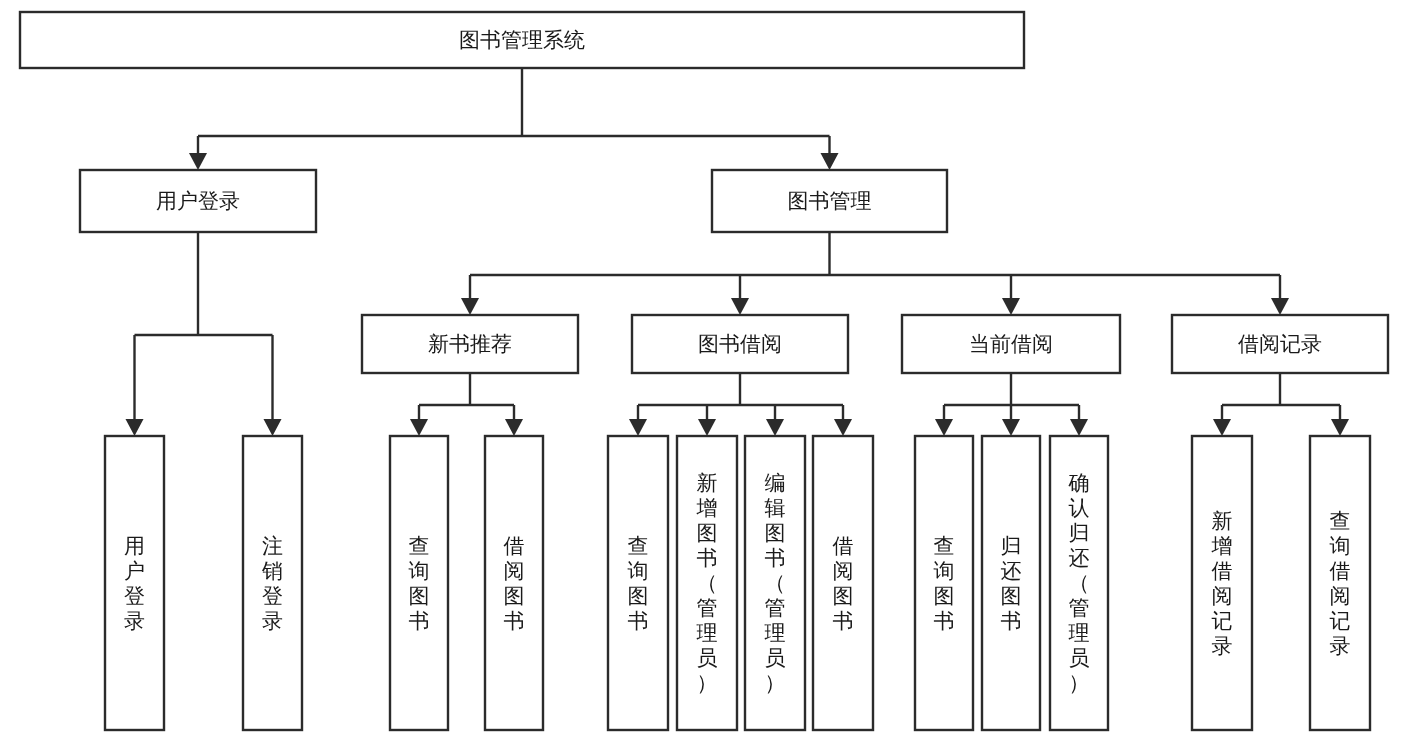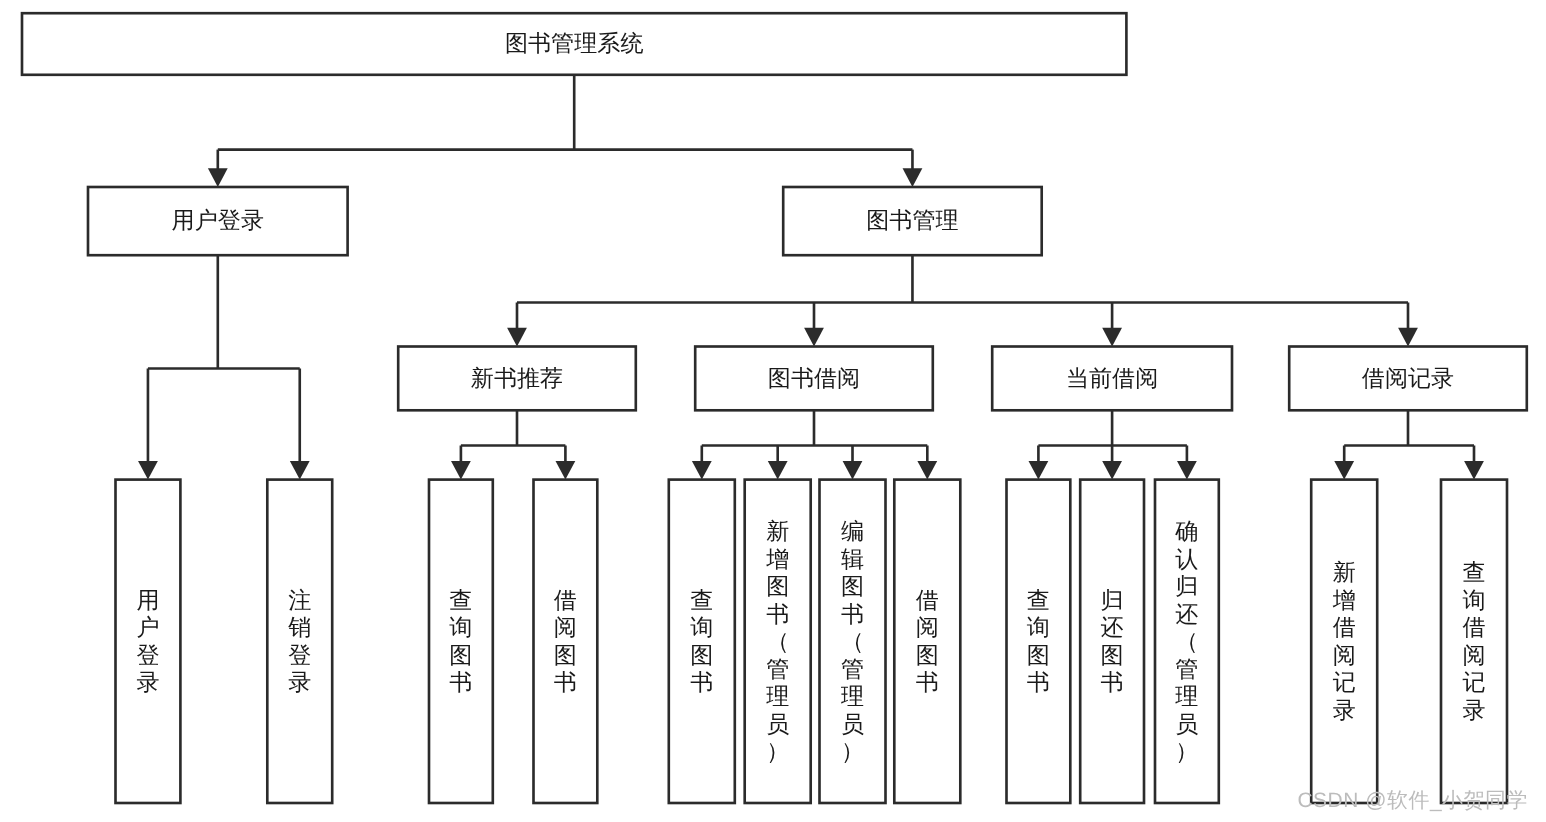--- a/index.html
+++ b/index.html
@@ -216,14 +216,13 @@
         <g>
           <rect x="1192" y="436" width="60" height="294" class="node-box"></rect>
           <text x="1222" class="node-label-v"><tspan x="1222" y="527.5">新</tspan><tspan x="1222" y="552.5">增</tspan><tspan x="1222" y="577.5">借</tspan><tspan x="1222" y="602.5">阅</tspan><tspan x="1222" y="627.5">记</tspan><tspan x="1222" y="652.5">录</tspan></text>
         </g>
         <g>
           <rect x="1310" y="436" width="60" height="294" class="node-box"></rect>
           <text x="1340" class="node-label-v"><tspan x="1340" y="527.5">查</tspan><tspan x="1340" y="552.5">询</tspan><tspan x="1340" y="577.5">借</tspan><tspan x="1340" y="602.5">阅</tspan><tspan x="1340" y="627.5">记</tspan><tspan x="1340" y="652.5">录</tspan></text>
         </g>
       </g>
   </svg>
-  <div class="watermark-text">CSDN @软件_小贺同学</div>
 </div>
 
 </body></html>

